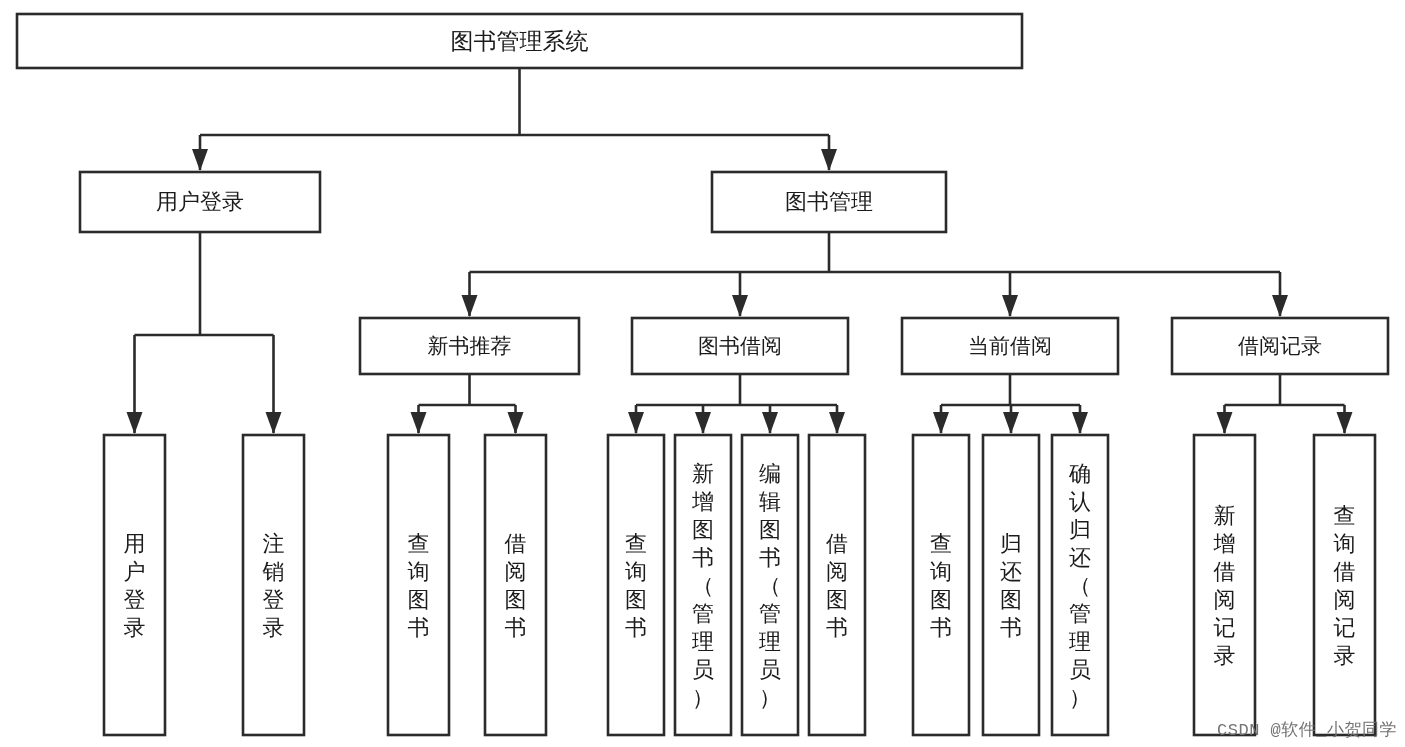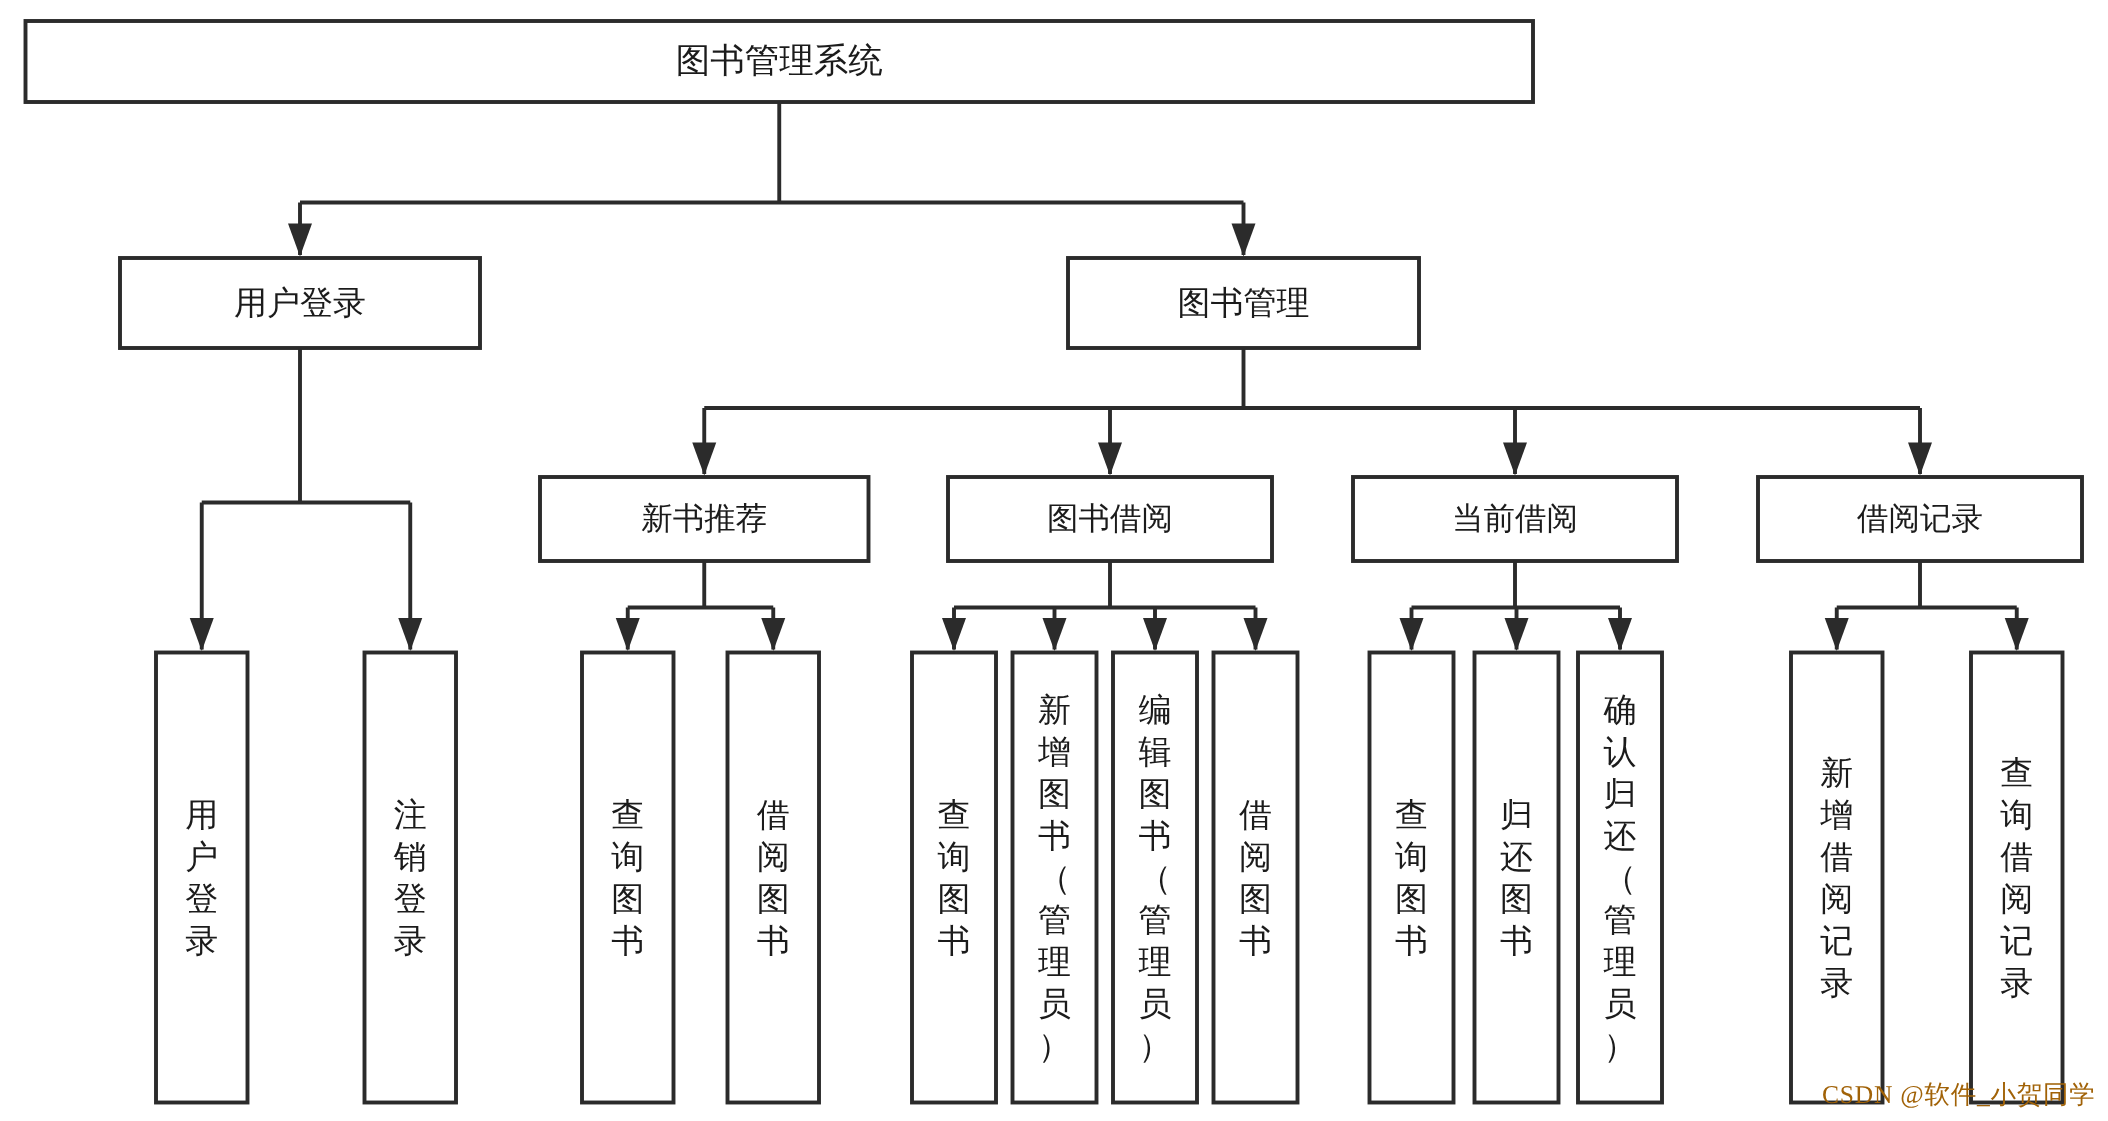--- a/index.html
+++ b/index.html
@@ -59,23 +59,23 @@
   .leaf-label {
     fill: #1b1b1b;
     font-family: "DejaVu Sans", "Liberation Sans", sans-serif;
     font-size: 22px;
     text-anchor: middle;
   }
   .watermark {
     position: absolute;
     right: 8px;
     bottom: 6px;
-    color: #a16207;
+    color: #737373;
     font-size: 17px;
-    font-family: Liberation Serif, serif;
+    font-family: Liberation Mono, monospace;
     white-space: nowrap;
     letter-spacing: 0.5px;
   }
 </style>
 </head>
 <body>
 
 <div id="diagram-root">
 
   <svg id="flowchart" viewBox="0 0 1405 747">

